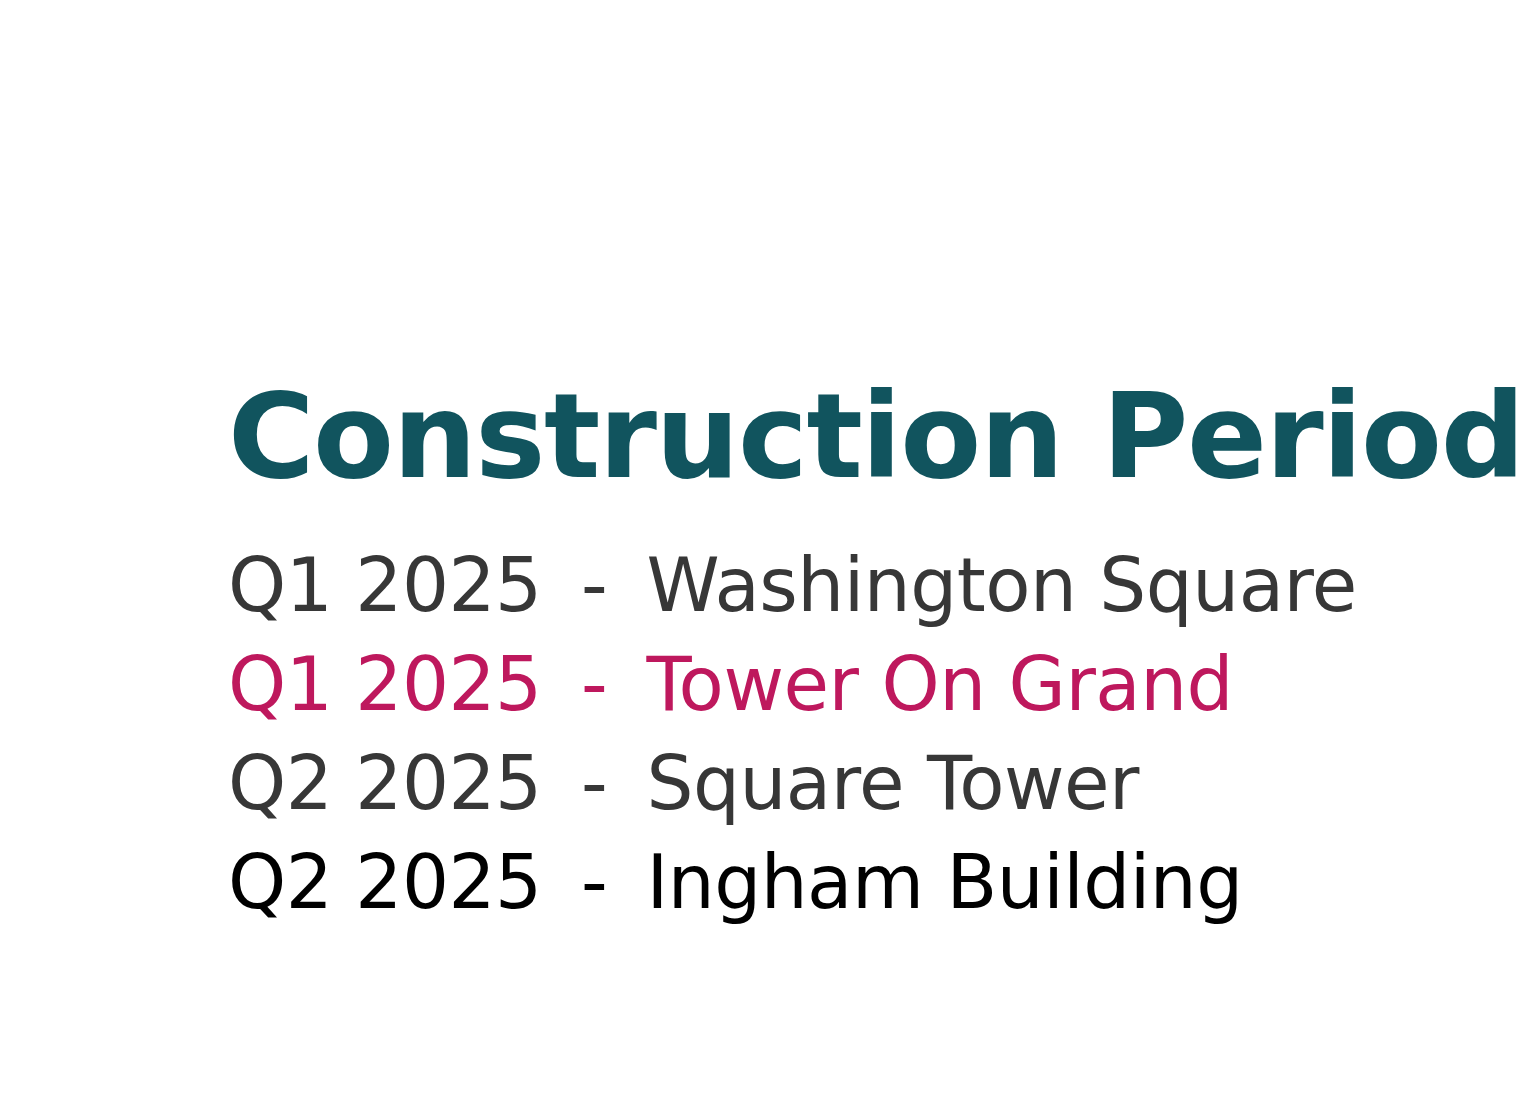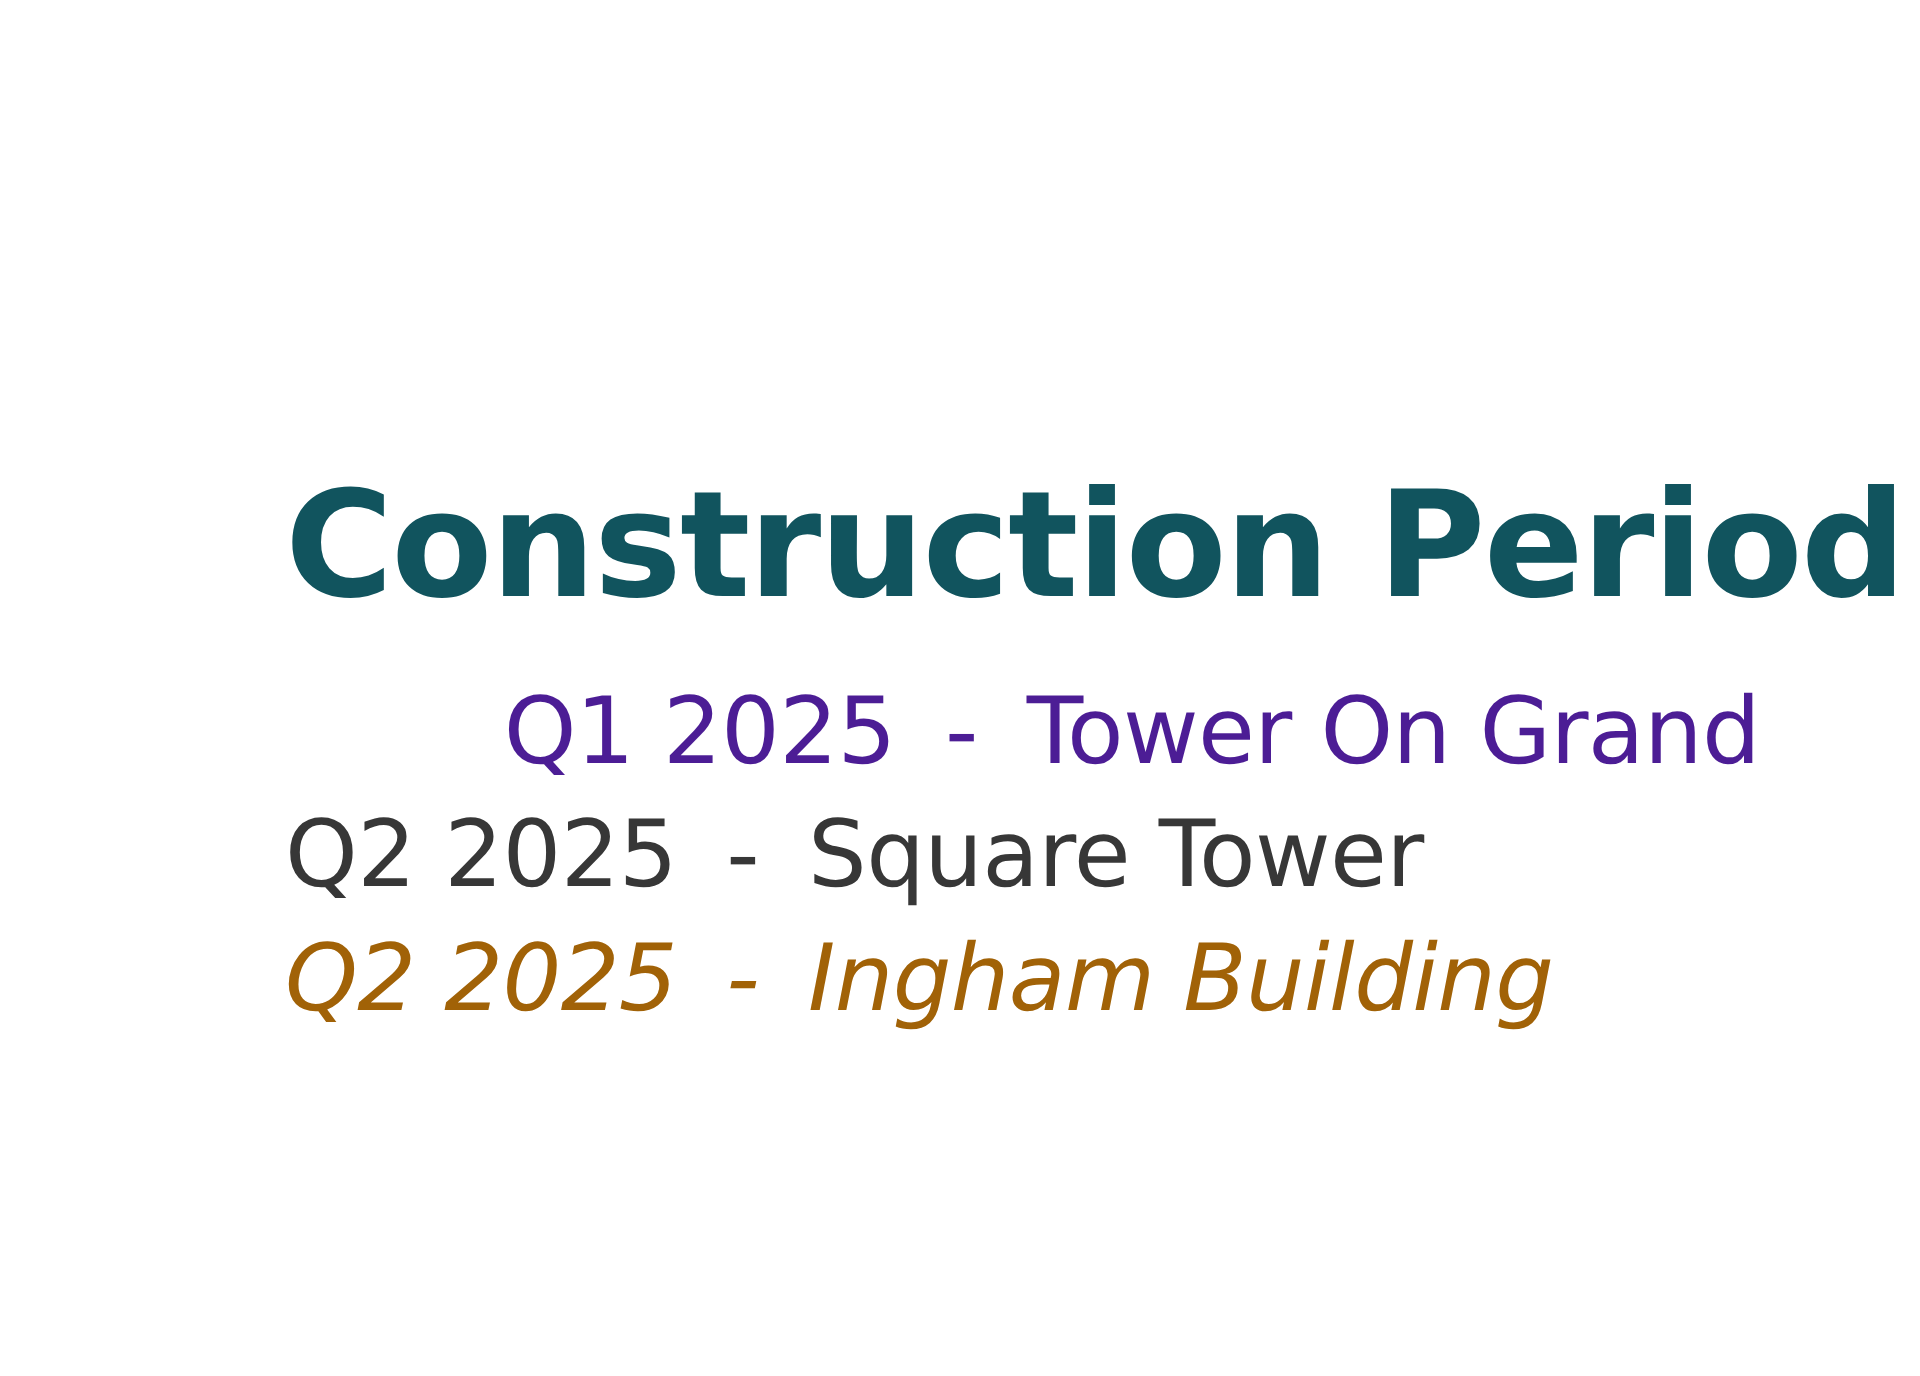--- a/index.html
+++ b/index.html
@@ -68,34 +68,39 @@
 <body style="background: rgb(255, 255, 255);">
 
 <div class="slide" style="background: rgb(255, 255, 255);">
 
   <div class="content-block">
 
     <h1 class="slide-title" style="color: rgb(17, 84, 94);">Construction Period:</h1>
 
     <ul class="schedule-list">
 
+      <li class="schedule-item" style="color: rgb(55, 55, 55);">
+        <span class="period">Q1 2025</span>
+        <span class="sep" style="margin: 0px 0.22em;">-</span>
+        <span class="project">Washington Square</span>
+      </li>
 
-      <li class="schedule-item" style="color: #4c1d95; text-align: right;">
+      <li class="schedule-item" style="color: #be185d;">
         <span class="period">Q1 2025</span>
         <span class="sep" style="margin: 0px 0.22em;">-</span>
         <span class="project">Tower On Grand</span>
       </li>
 
       <li class="schedule-item" style="color: rgb(55, 55, 55);">
         <span class="period">Q2 2025</span>
         <span class="sep" style="margin: 0px 0.22em;">-</span>
         <span class="project">Square Tower</span>
       </li>
 
-      <li class="schedule-item" style="color: #a16207; font-style: italic;">
+      <li class="schedule-item" style="color: #000000;">
         <span class="period">Q2 2025</span>
         <span class="sep" style="margin: 0px 0.22em;">-</span>
         <span class="project">Ingham Building</span>
       </li>
 
 
     </ul>
   </div>
 </div>
 

